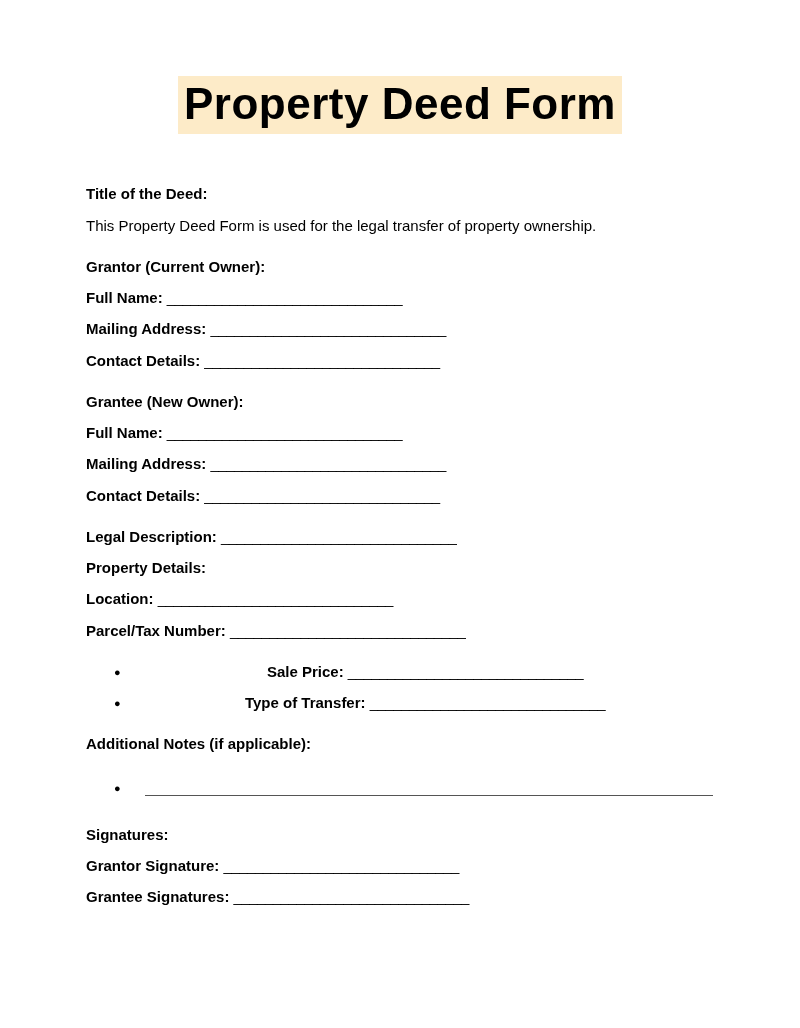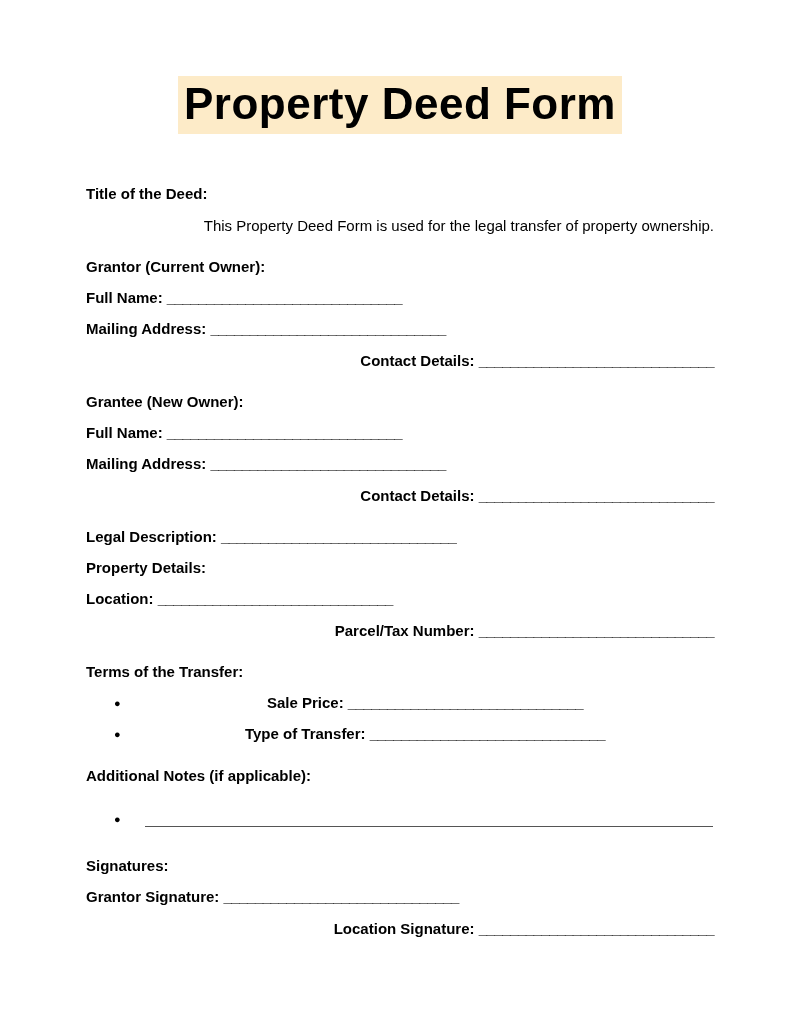--- a/index.html
+++ b/index.html
@@ -45,31 +45,30 @@
   }
   .block {
     margin-bottom: 18px;
   }
   .row {
     margin: 0 0 8px 0;
     white-space: nowrap;
   }
   .row:last-child {
     margin-bottom: 0;
-    text-align: right;
   }
   .lbl {
     font-weight: bold;
   }
   .plain {
     font-weight: normal;
   }
   .blank {
     letter-spacing: -0.5px;
-    font-weight: bold;
+    font-weight: normal;
   }
   ul.bullets {
     list-style: none;
     margin: 6px 0 0 0;
     padding: 0 0 0 50px;
     text-align: center;
   }
   ul.bullets li {
     position: relative;
     margin-bottom: 8px;
@@ -169,23 +168,20 @@
         <span class="lbl">Location:</span>
         <span class="blank">______________________________</span>
       </div>
       <div class="row">
         <span class="lbl">Parcel/Tax Number:</span>
         <span class="blank">______________________________</span>
       </div>
     </div>
 
     <div class="block">
-      <div class="row">
-        <span class="lbl">Terms of the Transfer:</span>
-      </div>
       <ul class="bullets">
         <li>
           <span class="lbl">Sale Price:</span>
           <span class="blank">______________________________</span>
         </li>
         <li>
           <span class="lbl">Type of Transfer:</span>
           <span class="blank">______________________________</span>
         </li>
       </ul>
@@ -206,20 +202,20 @@
 
     <div class="block">
       <div class="row">
         <span class="lbl">Signatures:</span>
       </div>
       <div class="row">
         <span class="lbl">Grantor Signature:</span>
         <span class="blank">______________________________</span>
       </div>
       <div class="row">
-        <span class="lbl">Location Signature:</span>
+        <span class="lbl">Grantee Signatures:</span>
         <span class="blank">______________________________</span>
       </div>
     </div>
 
   </div>
 
 </div>
 
 </body></html>

